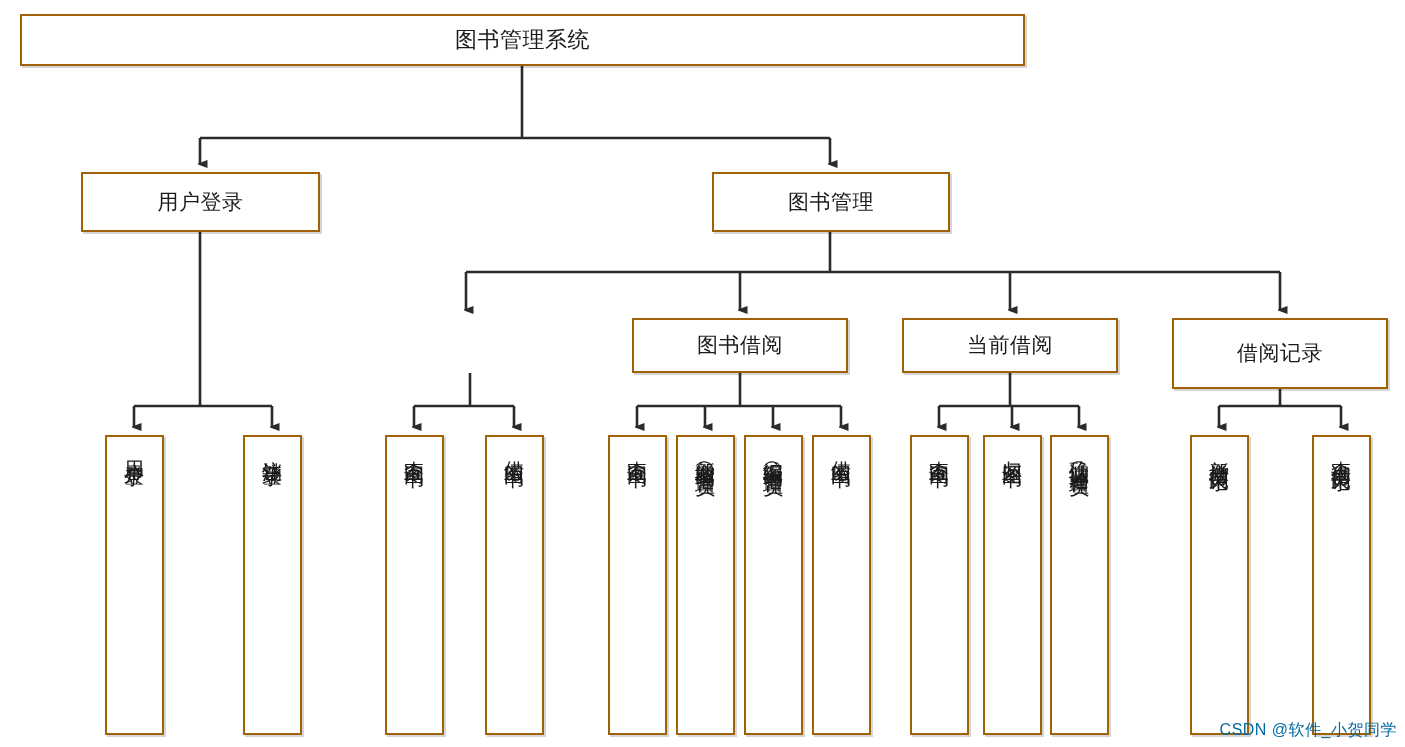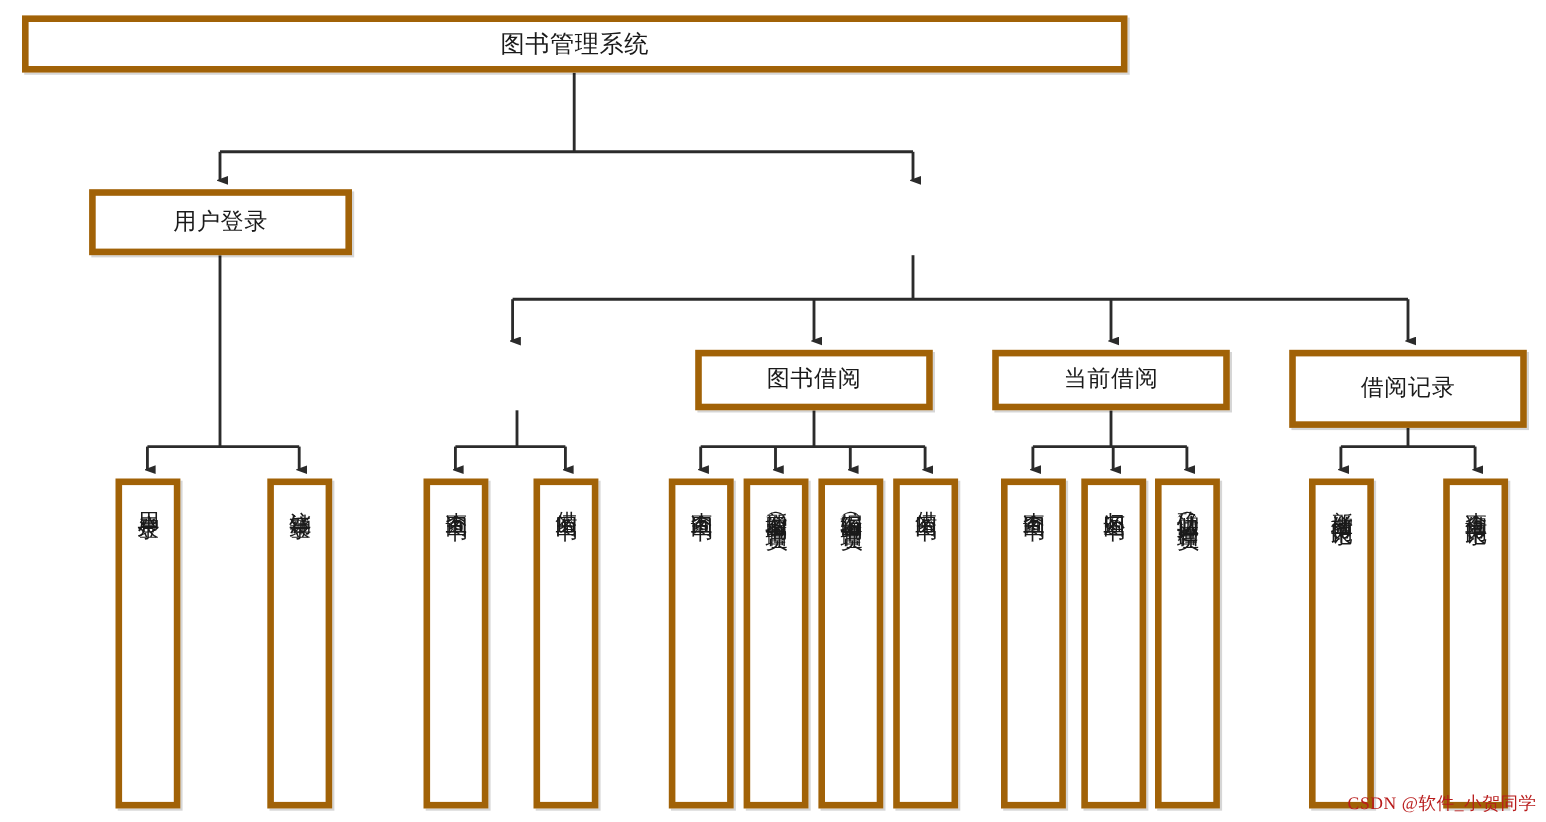--- a/index.html
+++ b/index.html
@@ -21,21 +21,21 @@
     position: absolute;
     left: 0;
     top: 0;
     width: 1405px;
     height: 747px;
     pointer-events: none;
   }
   .node {
     position: absolute;
     box-sizing: border-box;
-    border: 6px solid #a16207;
+    border: 2px solid #a16207;
     background: #ffffff;
     display: flex;
     align-items: center;
     justify-content: center;
     color: #1a1a1a;
     box-shadow: 2px 2px 0 rgba(0,0,0,0.16);
   }
   .node .label {
     display: block;
     text-align: center;
@@ -57,24 +57,23 @@
     font-size: 20px;
     letter-spacing: 2.5px;
     line-height: 1;
   }
   .node.root .label { font-size: 22px; }
   .watermark {
     position: absolute;
     right: 8px;
     bottom: 6px;
     font-size: 16px;
-    color: #b91c1c;
+    color: #0369a1;
     letter-spacing: 0.5px;
     white-space: nowrap;
-    font-family: Liberation Serif, serif;
   }
 </style>
 </head>
 <body>
 
 <div id="canvas">
 
   <svg class="connectors" viewBox="0 0 1405 747">
     <defs>
       <marker id="arrowhead" markerWidth="10" markerHeight="10" refX="4" refY="7.5" orient="auto" markerUnits="userSpaceOnUse">
@@ -125,20 +124,23 @@
     </g>
   </svg>
 
   <div class="node horizontal root" style="left:20px; top:14px; width:1005px; height:52px;">
     <span class="label">图书管理系统</span>
   </div>
 
   <div class="node horizontal" style="left:81px; top:172px; width:239px; height:60px;">
     <span class="label">用户登录</span>
   </div>
+  <div class="node horizontal" style="left:712px; top:172px; width:238px; height:60px;">
+    <span class="label">图书管理</span>
+  </div>
 
   <div class="node horizontal" style="left:902px; top:318px; width:216px; height:55px;">
     <span class="label">当前借阅</span>
   </div>
   <div class="node horizontal" style="left:632px; top:318px; width:216px; height:55px;">
     <span class="label">图书借阅</span>
   </div>
   <div class="node horizontal" style="left:1172px; top:318px; width:216px; height:71px;">
     <span class="label">借阅记录</span>
   </div>

